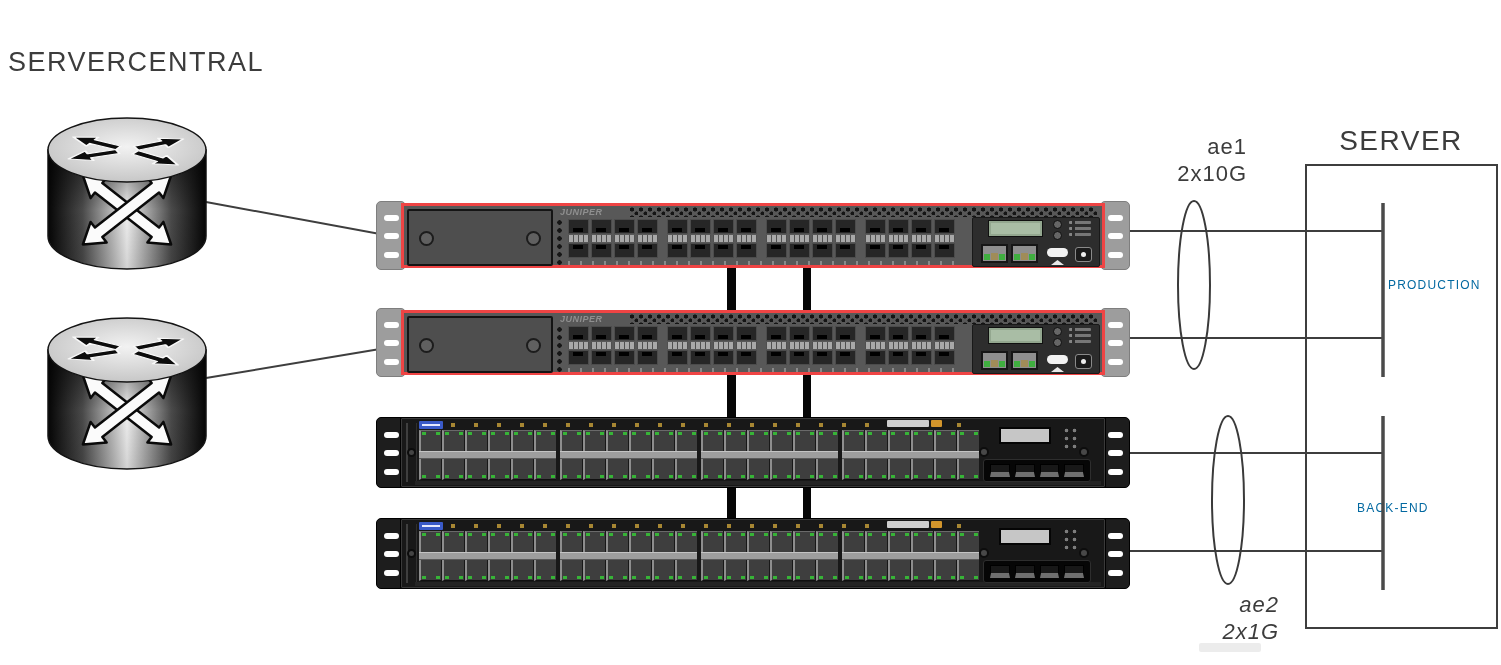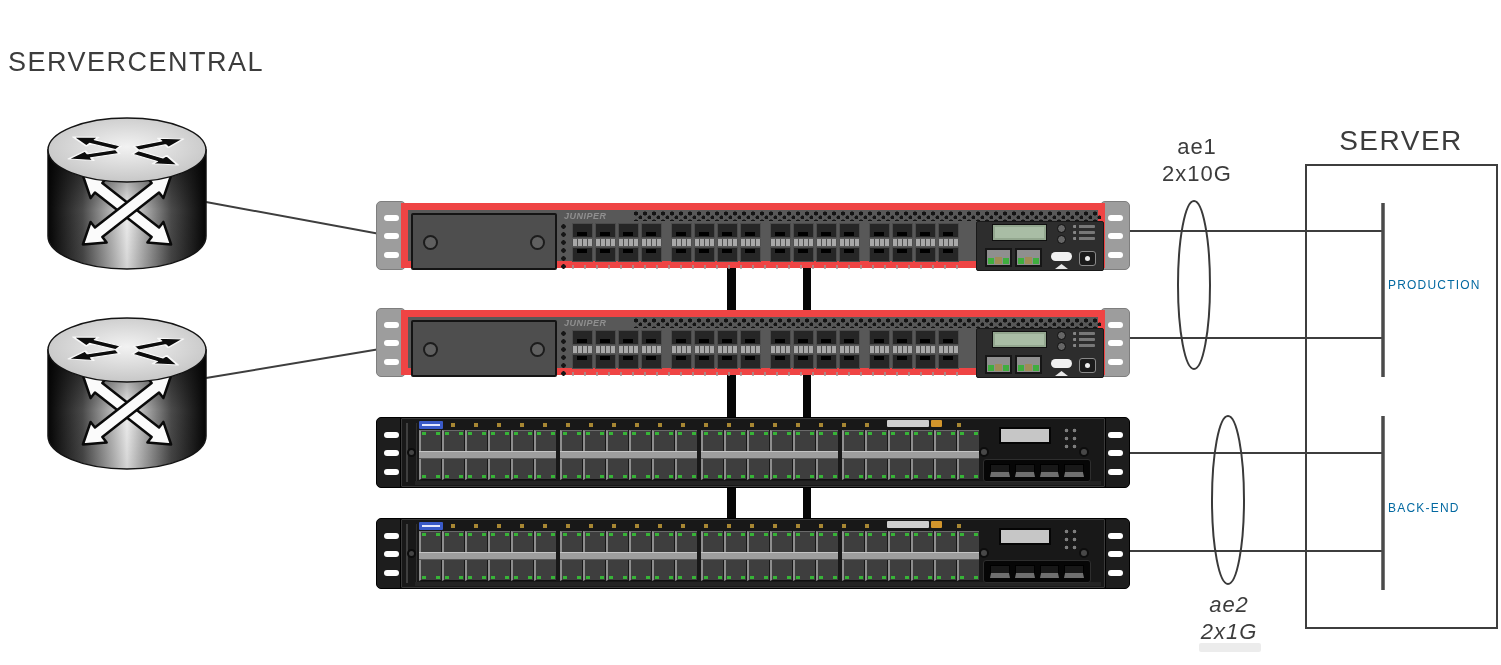--- a/index.html
+++ b/index.html
@@ -2,26 +2,26 @@
 <html><head>
 <meta charset="utf-8">
 <style>
   html,body{margin:0;padding:0;background:#fff;}
   .stage{position:relative;width:1501px;height:665px;background:#fff;overflow:hidden;
          font-family:"Liberation Sans",sans-serif;color:#3d3d3d;}
   .lbl{position:absolute;font-weight:300;letter-spacing:1.5px;text-align:center;color:#3c3c3c;}
   .routers-title{left:8px;top:46px;width:246px;font-size:27px;line-height:33px;}
   .stack-title{left:621px;top:161px;width:300px;font-size:27px;}
   .server-title{left:1306px;top:125px;width:190px;font-size:28px;}
-  .ae-block{font-size:22px;line-height:27px;letter-spacing:1px;}
+  .ae-block{font-size:22px;line-height:27px;letter-spacing:1px;text-align:right;}
   .ae1-block{left:1147px;top:133px;width:100px;}
   .ae2-block{left:1179px;top:591px;width:100px;font-style:italic;}
   .seg-label{position:absolute;font-weight:300;font-size:12px;letter-spacing:1.2px;color:#0369a1;text-align:right;}
   .seg-production{left:1388px;top:278px;}
-  .seg-backend{left:1388px;top:501px;}
+  .seg-backend{left:1357px;top:501px;}
 
   .wires{position:absolute;left:0;top:0;z-index:1;}
   .server-box{position:absolute;left:1305px;top:164px;width:193px;height:465px;
               border:2px solid #3e3e3e;box-sizing:border-box;z-index:0;background:#fff;}
   .smudge{position:absolute;left:1199px;top:643px;width:62px;height:9px;background:#ececec;border-radius:2px;}
 
   .router{position:absolute;width:170px;height:165px;z-index:2;}
   .router1{left:42px;top:110px;}
   .router2{left:42px;top:310px;}
 
@@ -31,21 +31,21 @@
   .s2{left:376px;top:308px;height:69px;}
   .s3{left:376px;top:417px;height:71px;}
   .s4{left:376px;top:518px;height:71px;}
   .switch *{position:absolute;box-sizing:border-box;}
   .ear{top:0;width:30px;height:100%;border-radius:5px;}
   .ear.left{left:0;}.ear.right{right:0;}
   .sfp .ear{background:#9d9d9d;border:1px solid #7e7e7e;}
   .acc .ear{background:#1d1d1d;border:1px solid #000;}
   .hole{width:15px;height:6px;border-radius:3px;background:#fff;left:7px;}
   .body{left:25px;right:25px;top:2px;bottom:2px;}
-  .sfp .body{background:#585858;border:7px solid #ef4444;text-decoration:underline;}
+  .sfp .body{background:#585858;border:3px solid #ef4444;text-decoration:underline;}
   .acc .body{left:24px;right:24px;top:0;bottom:0;background:#181818;border:1px solid #000;
              box-shadow:inset 0 0 0 1px #3a3a3a;border-radius:2px;}
 
   
   .blank{left:3px;top:3px;width:146px;height:57px;background:#4e4e4e;border:2px solid #141414;border-radius:2px;}
   .screw{width:15px;height:15px;border-radius:50%;background:#606060;border:2px solid #1c1c1c;top:20px;}
   .screw.l{left:10px;}.screw.r{right:10px;}
   .brand{left:156px;top:1px;font-size:9px;font-weight:bold;font-style:italic;color:#8f8f8f;letter-spacing:.5px;height:11px;}
   .vents{left:225px;top:1px;width:468px;height:10px;
     background-image:radial-gradient(circle at 3px 2.5px,#141414 1.8px,transparent 2.3px),

